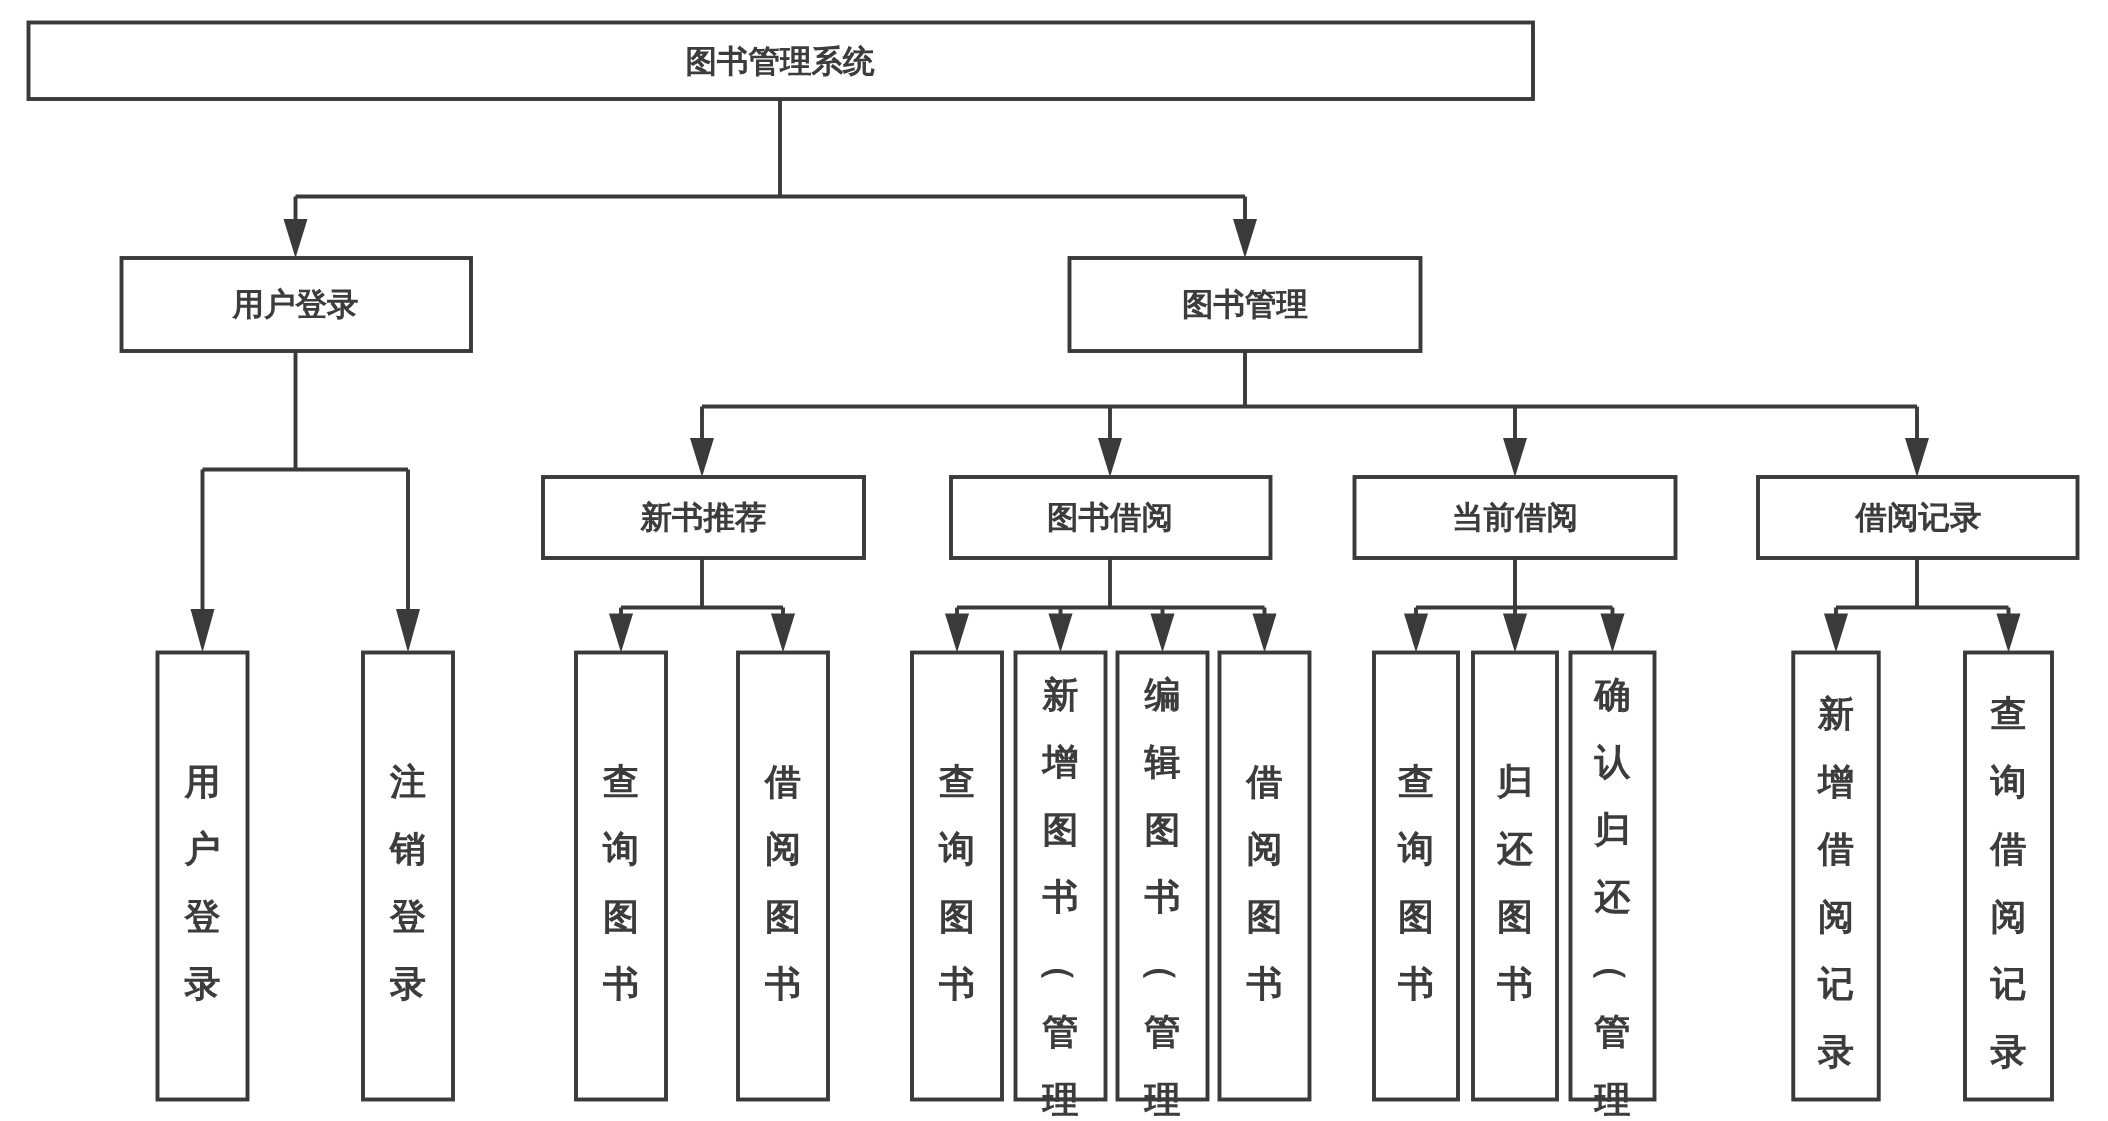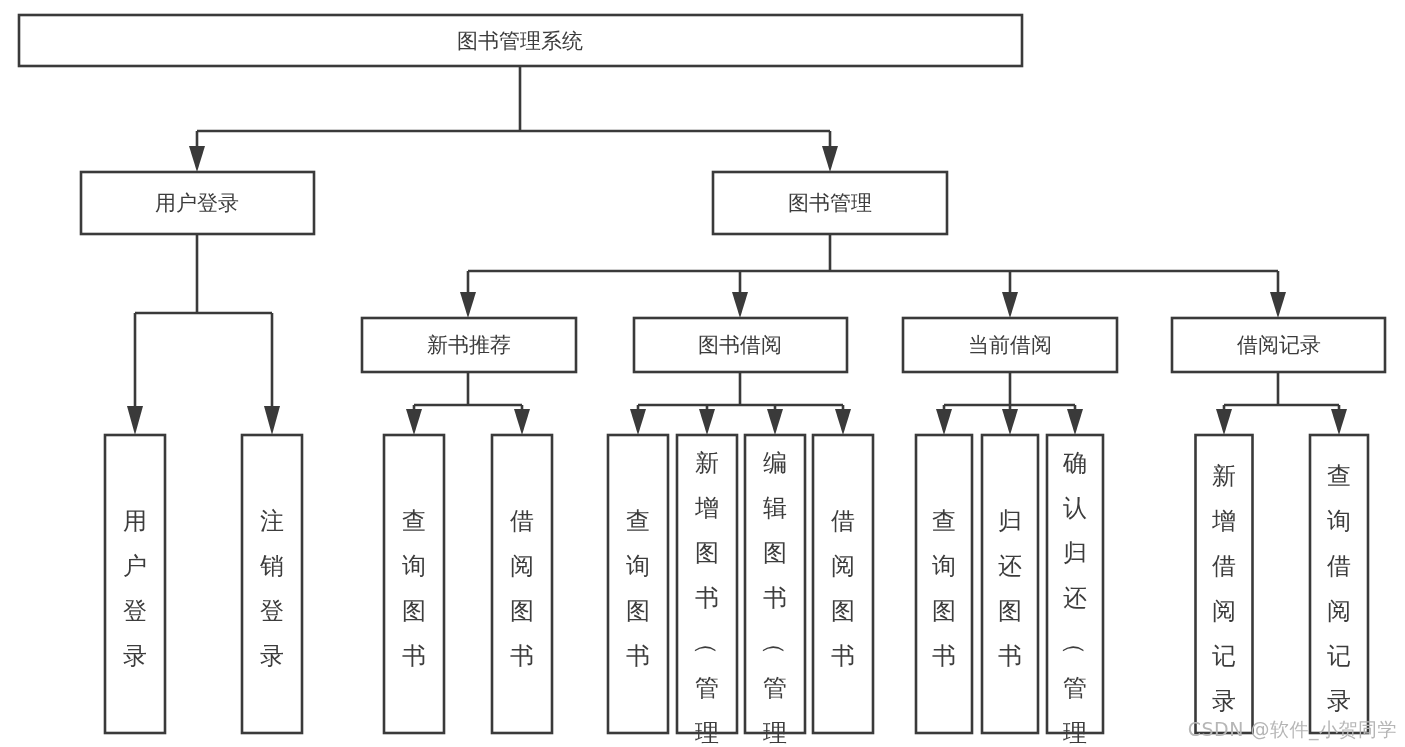--- a/index.html
+++ b/index.html
@@ -9,20 +9,21 @@
   }
   body {
     font-family: "DejaVu Sans", "Liberation Sans", sans-serif;
   }
   #diagram-root {
     position: relative;
     width: 1405px;
     height: 747px;
     background: #ffffff;
     overflow: hidden;
+    font-weight: bold;
   }
   svg.flow {
     position: absolute;
     left: 0;
     top: 0;
     width: 1405px;
     height: 747px;
   }
   .node-box {
     fill: #ffffff;
@@ -311,14 +312,13 @@
             <text class="leaf-label-char" x="1339" y="574.1" font-size="24">借</text>
             <text class="leaf-label-char" x="1339" y="619.1" font-size="24">阅</text>
             <text class="leaf-label-char" x="1339" y="664.1" font-size="24">记</text>
             <text class="leaf-label-char" x="1339" y="709.1" font-size="24">录</text>
           </g>
         </g>
       </g>
 
   </svg>
 
-  <div class="watermark">CSDN @软件_小贺同学</div>
 </div>
 
 </body></html>

